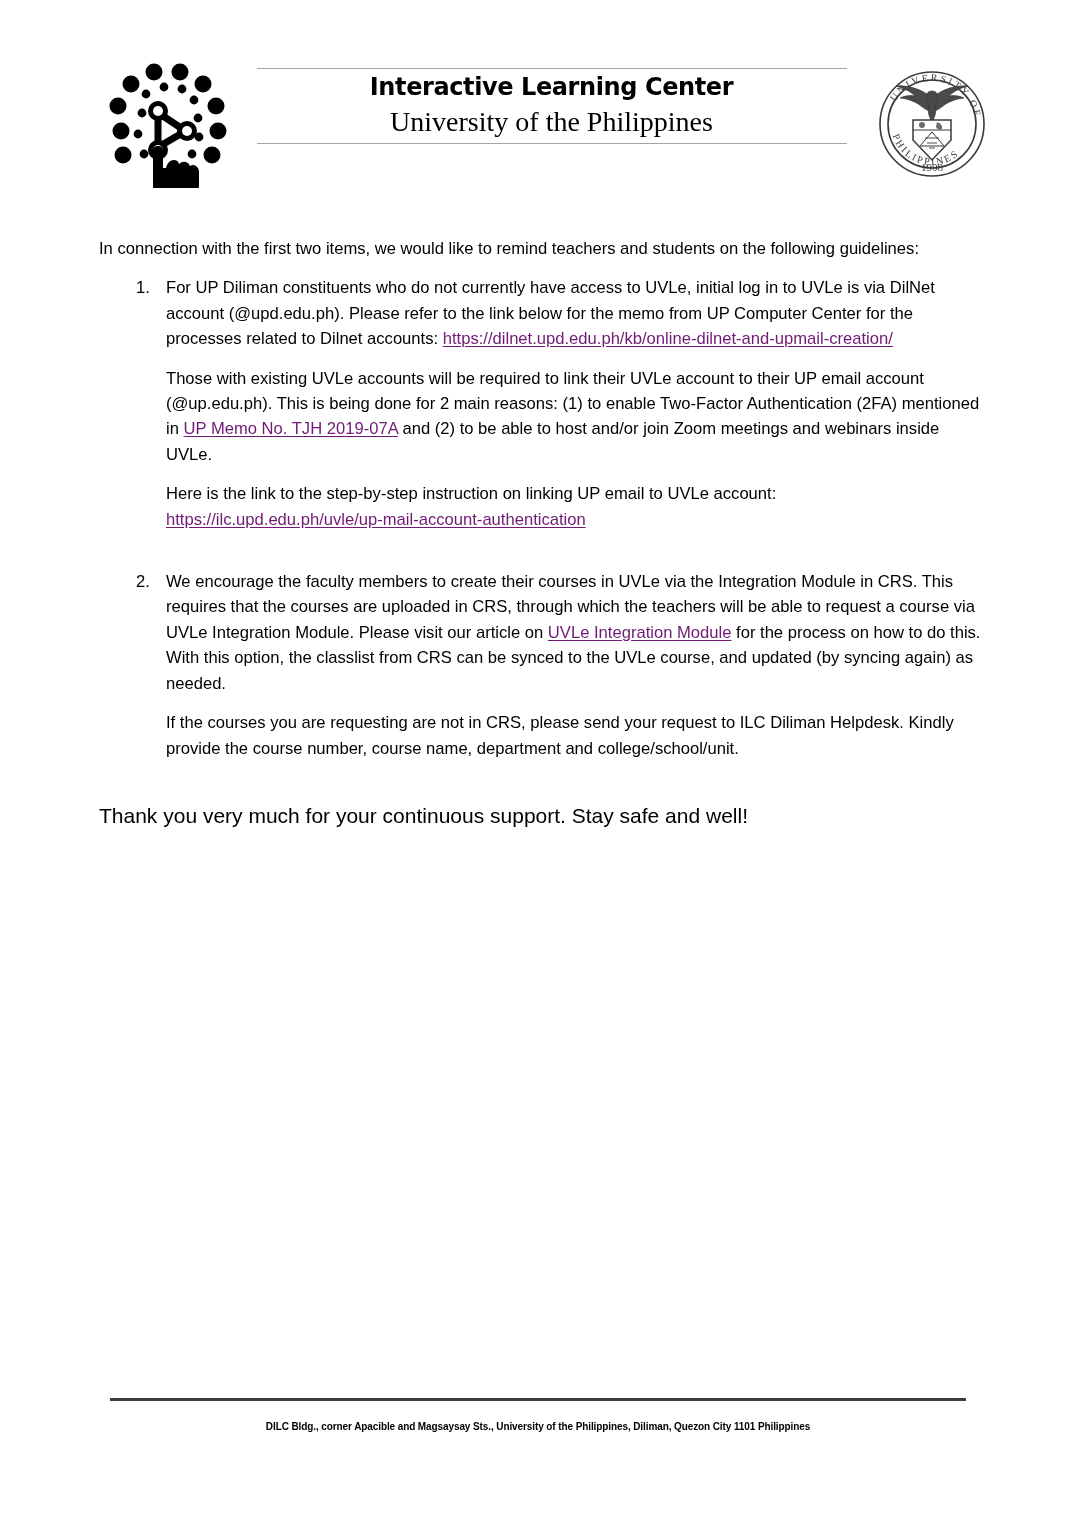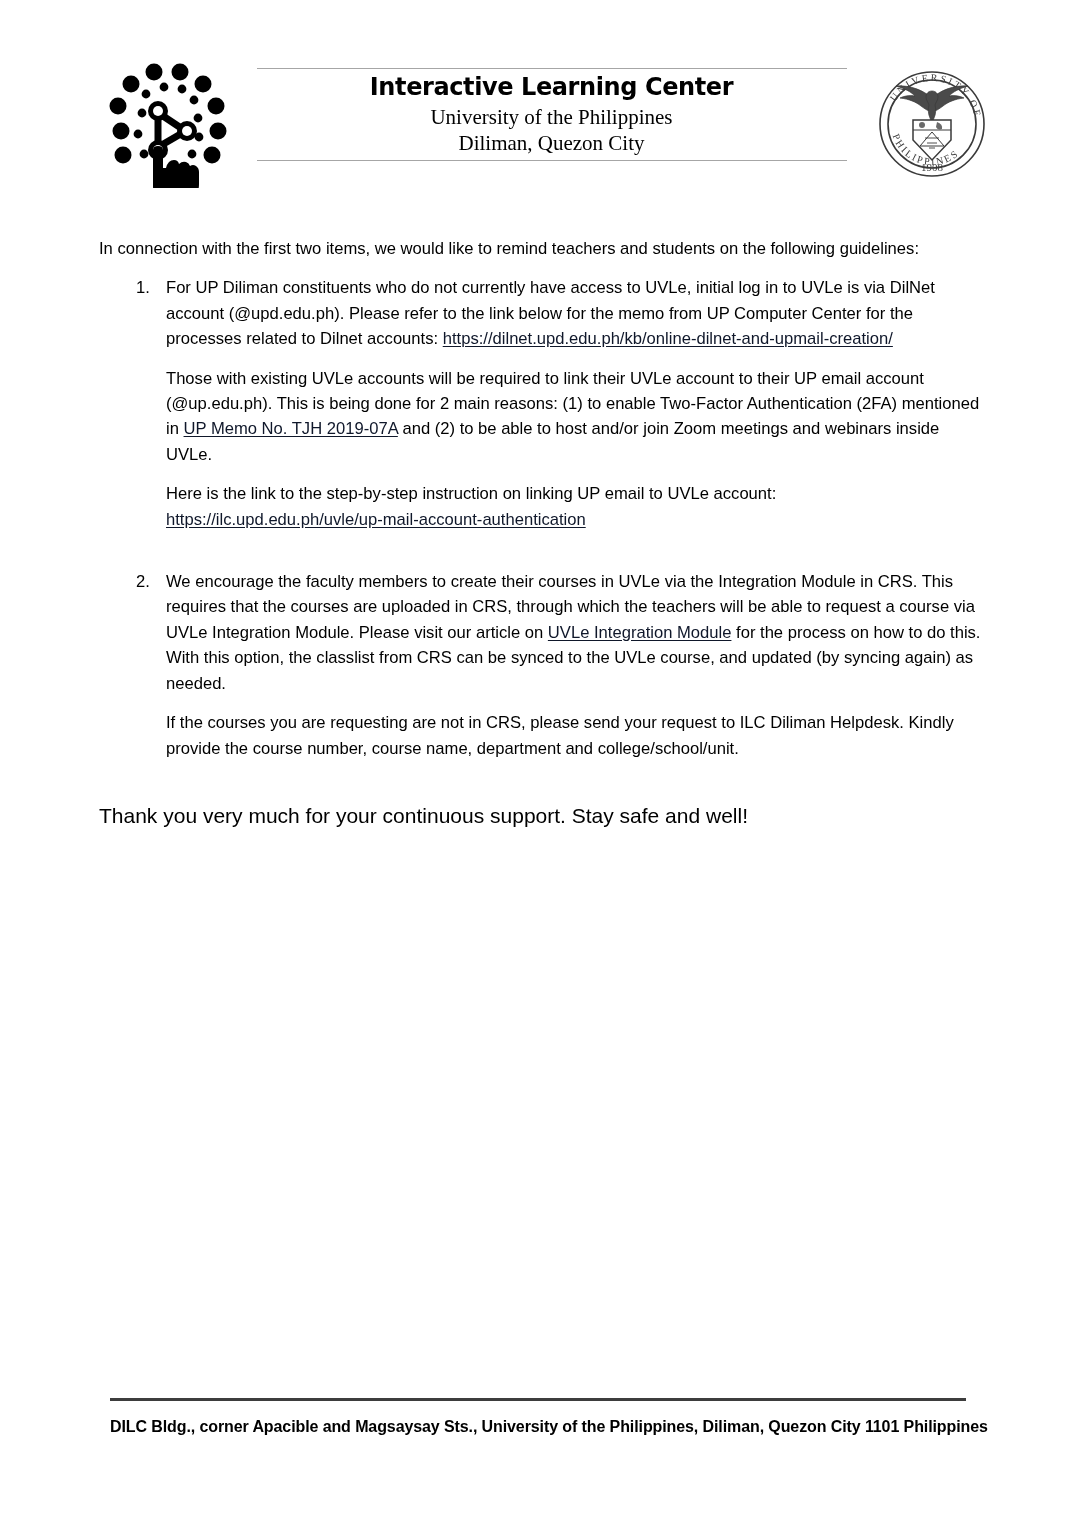--- a/index.html
+++ b/index.html
@@ -57,21 +57,21 @@
     font-weight: bold;
     font-size: 24px;
     letter-spacing: -0.4px;
     line-height: 1.08;
     color: #000;
     margin: 0 0 4px 0;
     white-space: nowrap;
   }
   .org-sub1, .org-sub2 {
     font-family: "Liberation Serif", serif;
-    font-size: 21px;
+    font-size: 28px;
     line-height: 1.22;
     color: #000;
     margin: 0;
   }
 
   .up-seal {
     width: 118px;
     height: 130px;
     flex: 0 0 118px;
     position: relative;
@@ -113,21 +113,21 @@
     margin: 0 0 13px 0;
     line-height: 25.4px;
   }
   .li-para {
     margin: 0 0 14px 0;
     line-height: 25.4px;
   }
   .item-gap { height: 23px; }
 
   a.doclink, .doclink {
-    color: #0f172a;
+    color: #701a75;
     text-decoration: underline;
     text-underline-offset: 2px;
   }
 
   .closing {
     margin-top: 42px;
     margin-left: 0;
     font-size: 21px;
     line-height: 25.4px;
   }
@@ -140,21 +140,21 @@
     width: 856px;
   }
   .footer-rule {
     height: 2.5px;
     background: #3d3d3d;
     width: 100%;
     margin-bottom: 16px;
   }
   .footer-line {
     text-align: center;
-    font-size: 16px;
+    font-size: 10px;
     font-weight: bold;
     line-height: 20px;
     color: #000;
     letter-spacing: -0.1px;
     white-space: nowrap;
   }
 </style>
 </head>
 <body>
 
@@ -199,21 +199,20 @@
         <path d="M45 92 q0-4 5-4 q5 0 5 4 v18 h3 q2-8 8-8 q4 0 5 4 q3-3 7-2 q3 1 4 4 q3-2 6 0 q3 2 3 6 v12 q0 14-12 14 H56 q-11 0-11-12 z"></path>
       </g>
     </svg>
   </div>
 
   <div class="header-center">
     <div class="rule-top"></div>
     <div class="header-center-inner">
       <div class="org-title">Interactive Learning Center</div>
       <div class="org-sub1">University of the Philippines</div>
-      <div class="org-sub2">Diliman, Quezon City</div>
     </div>
     <div class="rule-bottom"></div>
   </div>
 
   <div class="up-seal">
     <svg viewBox="0 0 118 130" xmlns="http://www.w3.org/2000/svg" aria-hidden="true">
       <defs>
         <path id="arcTop" d="M16,66 A43,43 0 0,1 102,66"></path>
         <path id="arcBot" d="M18,66 A41,41 0 0,0 100,66"></path>
       </defs>

